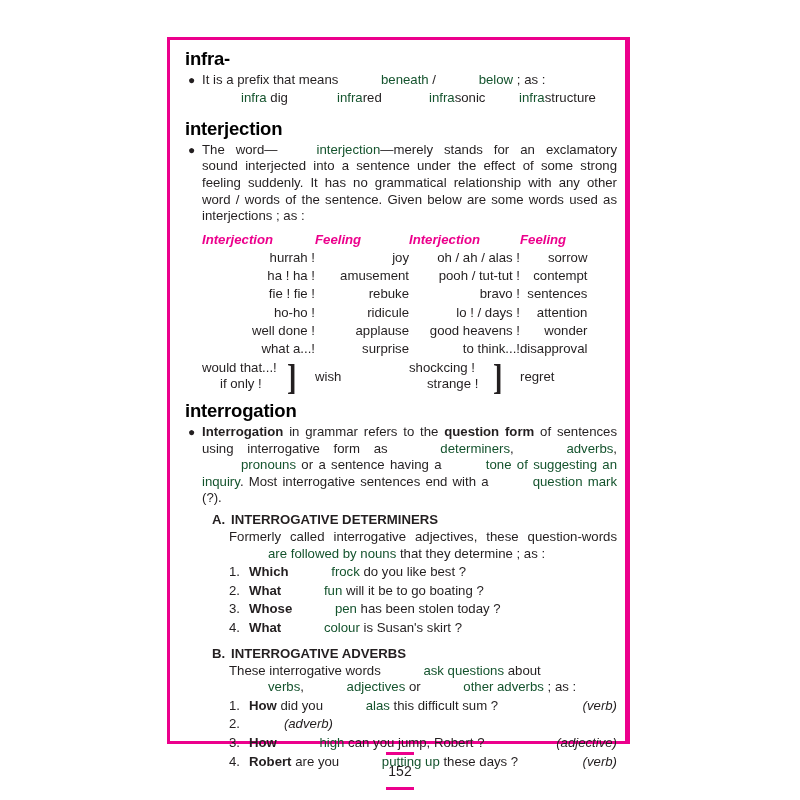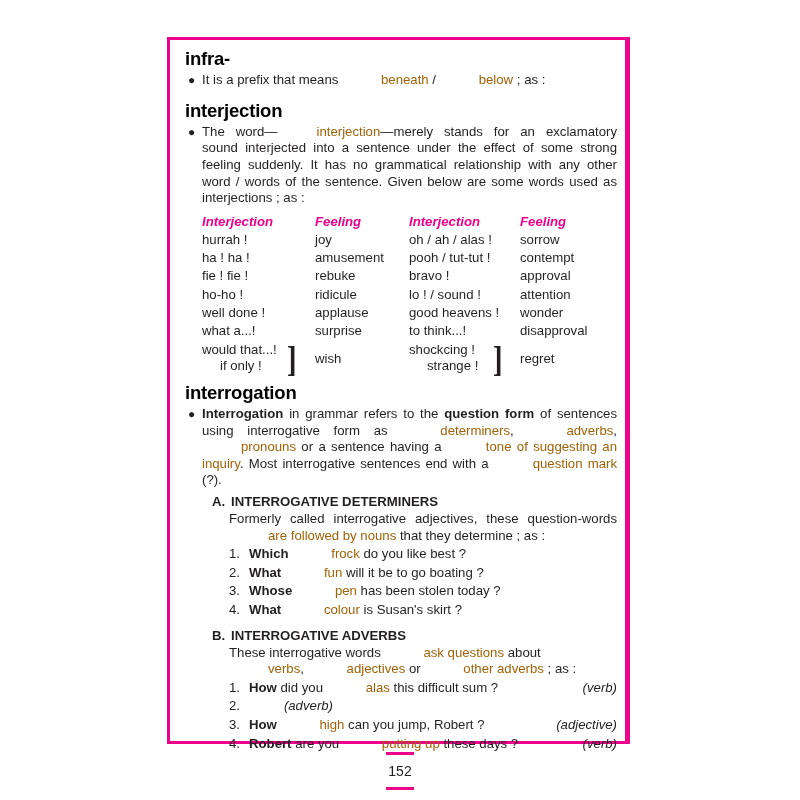--- a/index.html
+++ b/index.html
@@ -63,21 +63,21 @@
     width: 17px;
     font-size: 12px;
     line-height: 16.6px;
     color: #231f20;
     text-align: left;
     padding-left: 3px;
     box-sizing: border-box;
   }
   .bullet-body { flex: 1 1 auto; }
 
-  .pink { color: #a16207; padding-left: 39px; }
+  .pink { color: #14532d; padding-left: 39px; }
   .bold { font-weight: bold; }
 
   .justify {
     text-align: justify;
     text-align-last: left;
   }
 
   
   .infra-examples {
     display: flex;
@@ -109,20 +109,21 @@
   .ij-head {
     font-style: italic;
     font-weight: bold;
     color: #ec008c;
     line-height: 19px;
     font-size: 13.2px;
   }
   .ij-cell {
     line-height: 18.3px;
     white-space: nowrap;
+    text-align: right;
   }
   .ij-pair {
     line-height: 15.5px;
     white-space: nowrap;
     padding-top: 2px;
   }
   .ij-pair.second { padding-top: 0; margin-left: 18px; }
 
   .brace {
     position: absolute;
@@ -210,20 +211,26 @@
   <div id="book-frame">
     <div id="content">
 
       <h2 class="hdr">infra-</h2>
 
       <div class="bullet-row">
         <span class="bullet-dot">●</span>
         <span class="bullet-body"><span>It is a prefix that means </span><span class="pink">beneath</span><span> / </span><span class="pink">below</span><span> ; as :</span></span>
       </div>
 
+      <div class="infra-examples">
+        <span class="ex ex-1"><span class="pink">infra</span><span> dig</span></span>
+        <span class="ex ex-2"><span class="pink">infra</span><span>red</span></span>
+        <span class="ex ex-3"><span class="pink">infra</span><span>sonic</span></span>
+        <span class="ex ex-4"><span class="pink">infra</span><span>structure</span></span>
+      </div>
 
       <h2 class="hdr hdr-interjection">interjection</h2>
 
       <div class="bullet-row">
         <span class="bullet-dot">●</span>
         <span class="bullet-body justify"><span>The word—</span><span class="pink">interjection</span><span>—merely stands for an exclamatory sound interjected into a sentence under the effect of some strong feeling suddenly. It has no grammatical relationship with any other word / words of the sentence. Given below are some words used as interjections ; as :</span></span>
       </div>
 
       <div class="ij-table">
         <div class="ij-cols">
@@ -250,33 +257,33 @@
             <div class="ij-cell">applause</div>
             <div class="ij-cell">surprise</div>
             <div class="wish-cell">wish</div>
           </div>
 
           <div class="ij-col ij-col-c">
             <div class="ij-head">Interjection</div>
             <div class="ij-cell">oh / ah / alas !</div>
             <div class="ij-cell">pooh / tut-tut !</div>
             <div class="ij-cell">bravo !</div>
-            <div class="ij-cell">lo ! / sound !</div>
+            <div class="ij-cell">lo ! / days !</div>
             <div class="ij-cell">good heavens !</div>
             <div class="ij-cell">to think...!</div>
             <div class="ij-pair">shockcing !</div>
             <div class="ij-pair second">strange !</div>
             <span class="brace brace-c">]</span>
           </div>
 
           <div class="ij-col ij-col-d">
             <div class="ij-head">Feeling</div>
             <div class="ij-cell">sorrow</div>
             <div class="ij-cell">contempt</div>
-            <div class="ij-cell">approval</div>
+            <div class="ij-cell">sentences</div>
             <div class="ij-cell">attention</div>
             <div class="ij-cell">wonder</div>
             <div class="ij-cell">disapproval</div>
             <div class="wish-cell">regret</div>
           </div>
 
         </div>
       </div>
 
       <h2 class="hdr hdr-interrogation">interrogation</h2>

